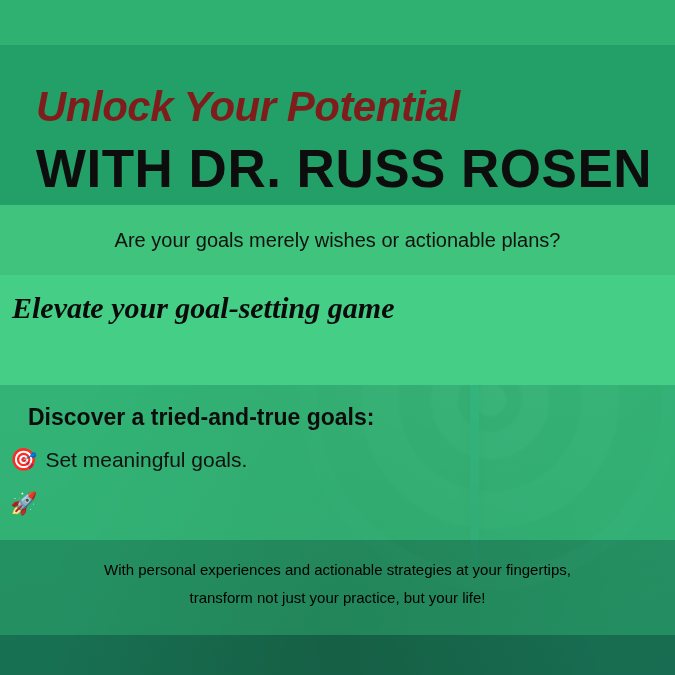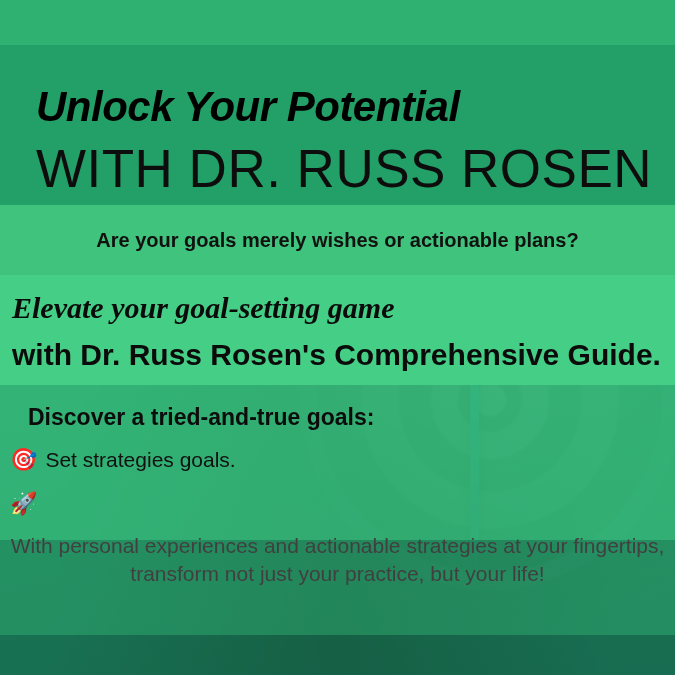--- a/index.html
+++ b/index.html
@@ -95,43 +95,43 @@
   
   .content { position: absolute; inset: 0; }
 
   .headline-1 {
     position: absolute;
     left: 36px;
     top: 83px;
     font-size: 42px;
     font-weight: bold;
     font-style: italic;
-    color: #000000;
+    color: #7f1d1d;
     letter-spacing: -0.5px;
     white-space: nowrap;
   }
   .headline-2 {
     position: absolute;
     left: 36px;
     top: 138px;
     font-size: 53px;
-    font-weight: normal;
+    font-weight: bold;
     color: #0d0d0d;
     letter-spacing: 0.5px;
     white-space: nowrap;
     text-align: center;
   }
   .question {
     position: absolute;
     left: 0;
     top: 229px;
     width: 675px;
     text-align: center;
     font-size: 20px;
-    font-weight: bold;
+    font-weight: normal;
     color: #11110f;
     white-space: nowrap;
   }
   .pitch-1 {
     position: absolute;
     left: 12px;
     top: 291px;
     font-size: 30px;
     font-weight: bold;
     font-style: italic;
@@ -167,26 +167,26 @@
     color: #111111;
     white-space: nowrap;
   }
   .bullet-1 { top: 448px; }
   .bullet-2 { top: 493px; }
   .bullet .emoji { font-size: 22px; line-height: 1; }
 
   .footnote {
     position: absolute;
     left: 0;
-    top: 532px;
+    top: 556px;
     width: 675px;
     text-align: center;
-    font-size: 21px;
+    font-size: 15px;
     line-height: 28px;
-    color: #404040;
+    color: #000000;
   }
 </style>
 </head>
 <body>
 
 <div id="poster">
 
   <div class="bg-photo">
     <div class="board"></div>
     <div class="dart-flight"></div>
@@ -206,27 +206,26 @@
   <div class="content">
 
     <div class="headline-1">Unlock Your Potential</div>
 
     <div class="headline-2">WITH DR. RUSS ROSEN</div>
 
     <div class="question">Are your goals merely wishes or actionable plans?</div>
 
     <div class="pitch-1">Elevate your goal-setting game</div>
 
-    <div class="pitch-2">with Dr. Russ Rosen's Comprehensive Guide.</div>
 
     <div class="discover">Discover a tried-and-true goals:</div>
 
     <div class="bullet bullet-1">
       <span class="emoji">🎯</span>
-      <span>Set strategies goals.</span>
+      <span>Set meaningful goals.</span>
     </div>
 
     <div class="bullet bullet-2">
       <span class="emoji">🚀</span>
     </div>
 
     <div class="footnote">
       <div>With personal experiences and actionable strategies at your fingertips,</div>
       <div>transform not just your practice, but your life!</div>
     </div>

